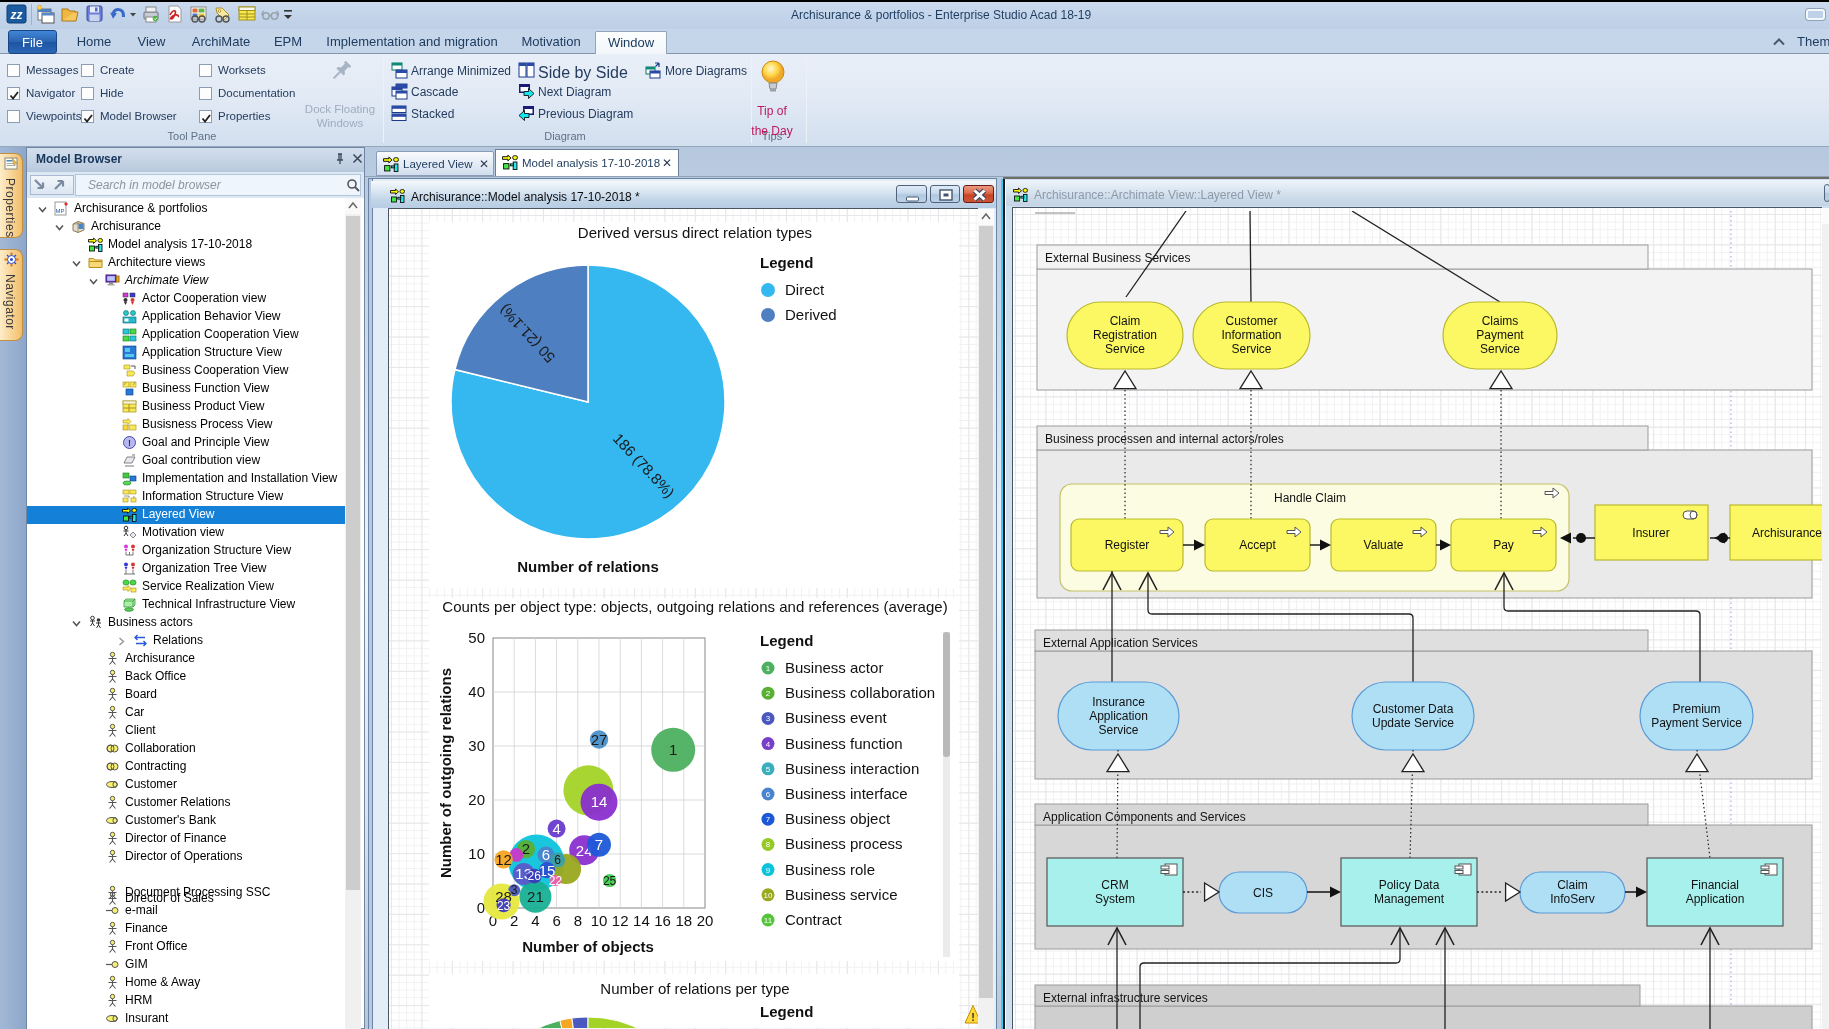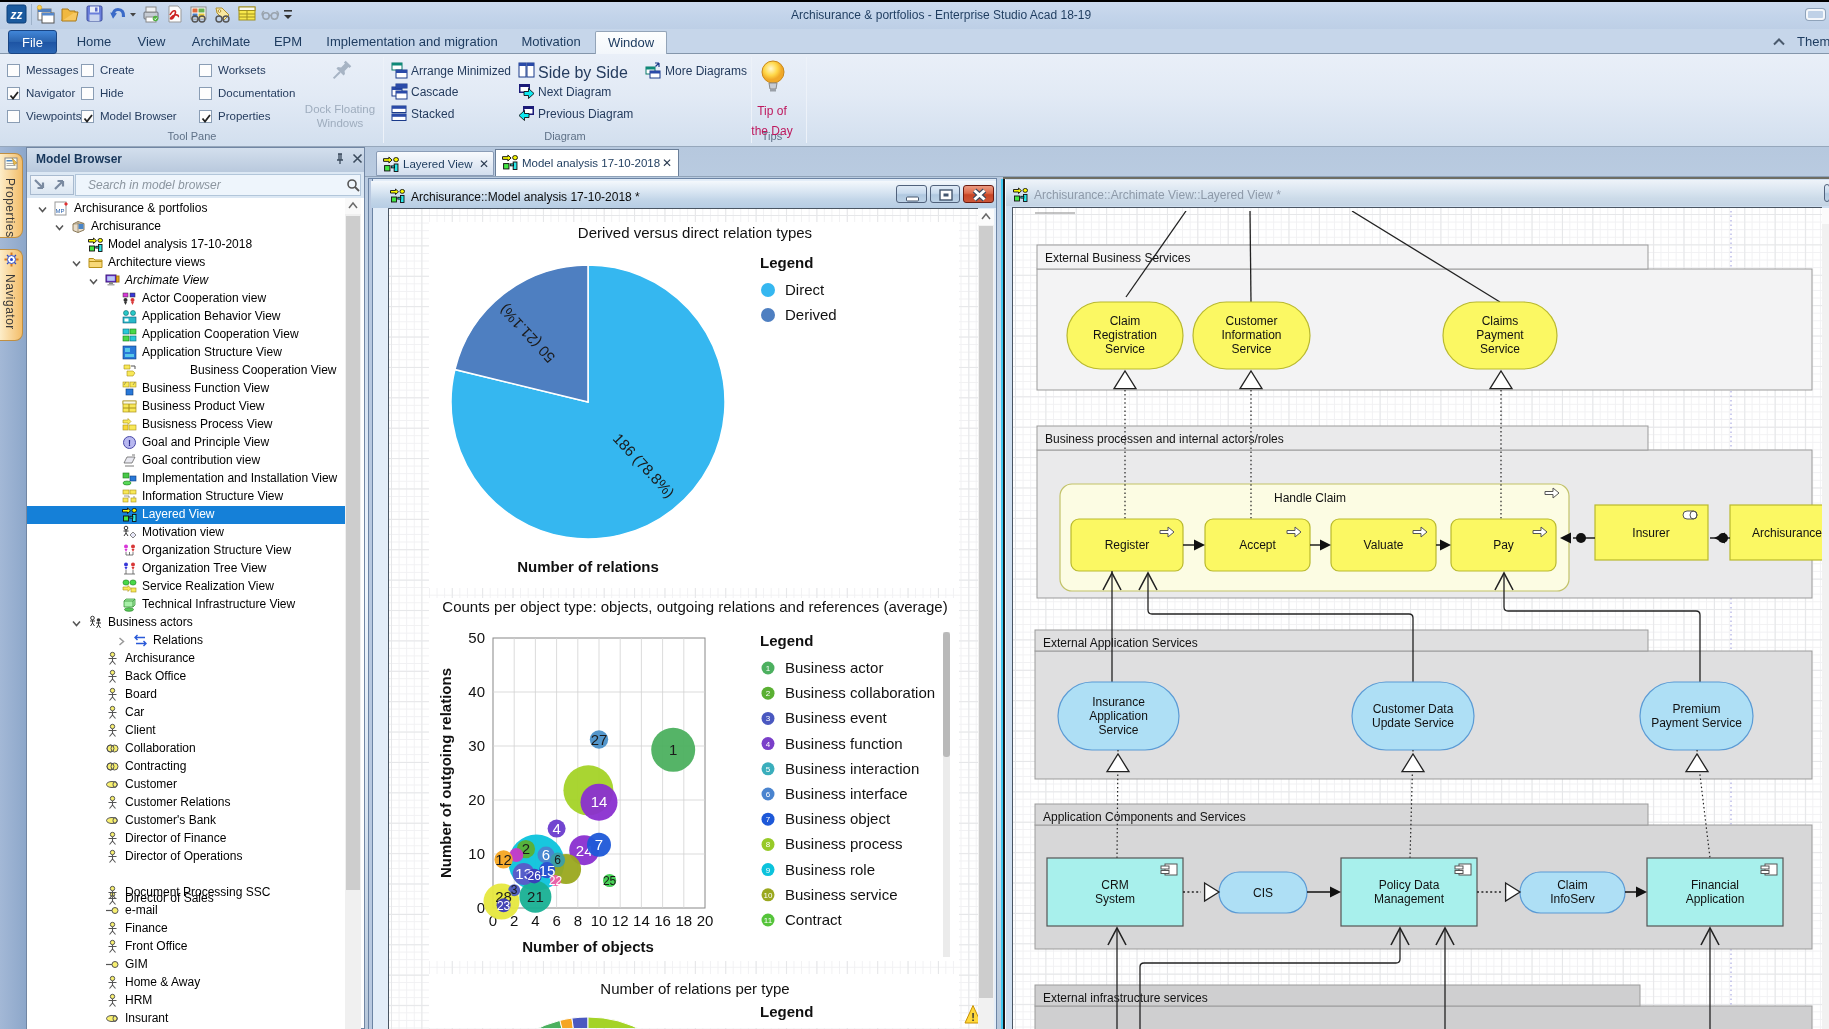--- a/index.html
+++ b/index.html
@@ -370,21 +370,21 @@
           <rect x="3" y="9" width="9" height="3" fill="#58c8e8"></rect>
         </svg></span>
       <span class="txt" style="left:115px;">Application Structure View</span>
     </div>
 <div class="trow" style="left:0px;top:164px;width:318px;">
       <span style="position:absolute;left:95px;top:1px"><svg width="15" height="15" viewBox="0 0 15 15">
           <path d="M2 2 L8 2 L8 6 L2 6 Z" fill="#f8e858" stroke="#a8901a" stroke-width="0.6"></path>
           <path d="M5 8 L11 8 L13 10 L11 13 L5 13 Z" fill="#f8e858" stroke="#a8901a" stroke-width="0.6"></path>
           <path d="M9 3 L13 3 L13 6" stroke="#555" fill="none"></path>
         </svg></span>
-      <span class="txt" style="left:115px;margin-left:48px;">Business Cooperation View</span>
+      <span class="txt" style="left:115px;">Business Cooperation View</span>
     </div>
 <div class="trow" style="left:0px;top:182px;width:318px;">
       <span style="position:absolute;left:95px;top:1px"><svg width="15" height="15" viewBox="0 0 15 15">
           <rect x="1" y="1" width="6" height="5" fill="#f8e858" stroke="#a8901a" stroke-width="0.6"></rect>
           <rect x="8" y="1" width="6" height="5" fill="#f8e858" stroke="#a8901a" stroke-width="0.6"></rect>
           <rect x="4" y="8" width="7" height="6" fill="#2878d8" stroke="#0a3a7a" stroke-width="0.6"></rect>
           <path d="M4 1 L2 4 M13 1 L11 4" stroke="#555" stroke-width="0.5"></path>
         </svg></span>
       <span class="txt" style="left:115px;">Business Function View</span>
     </div>

